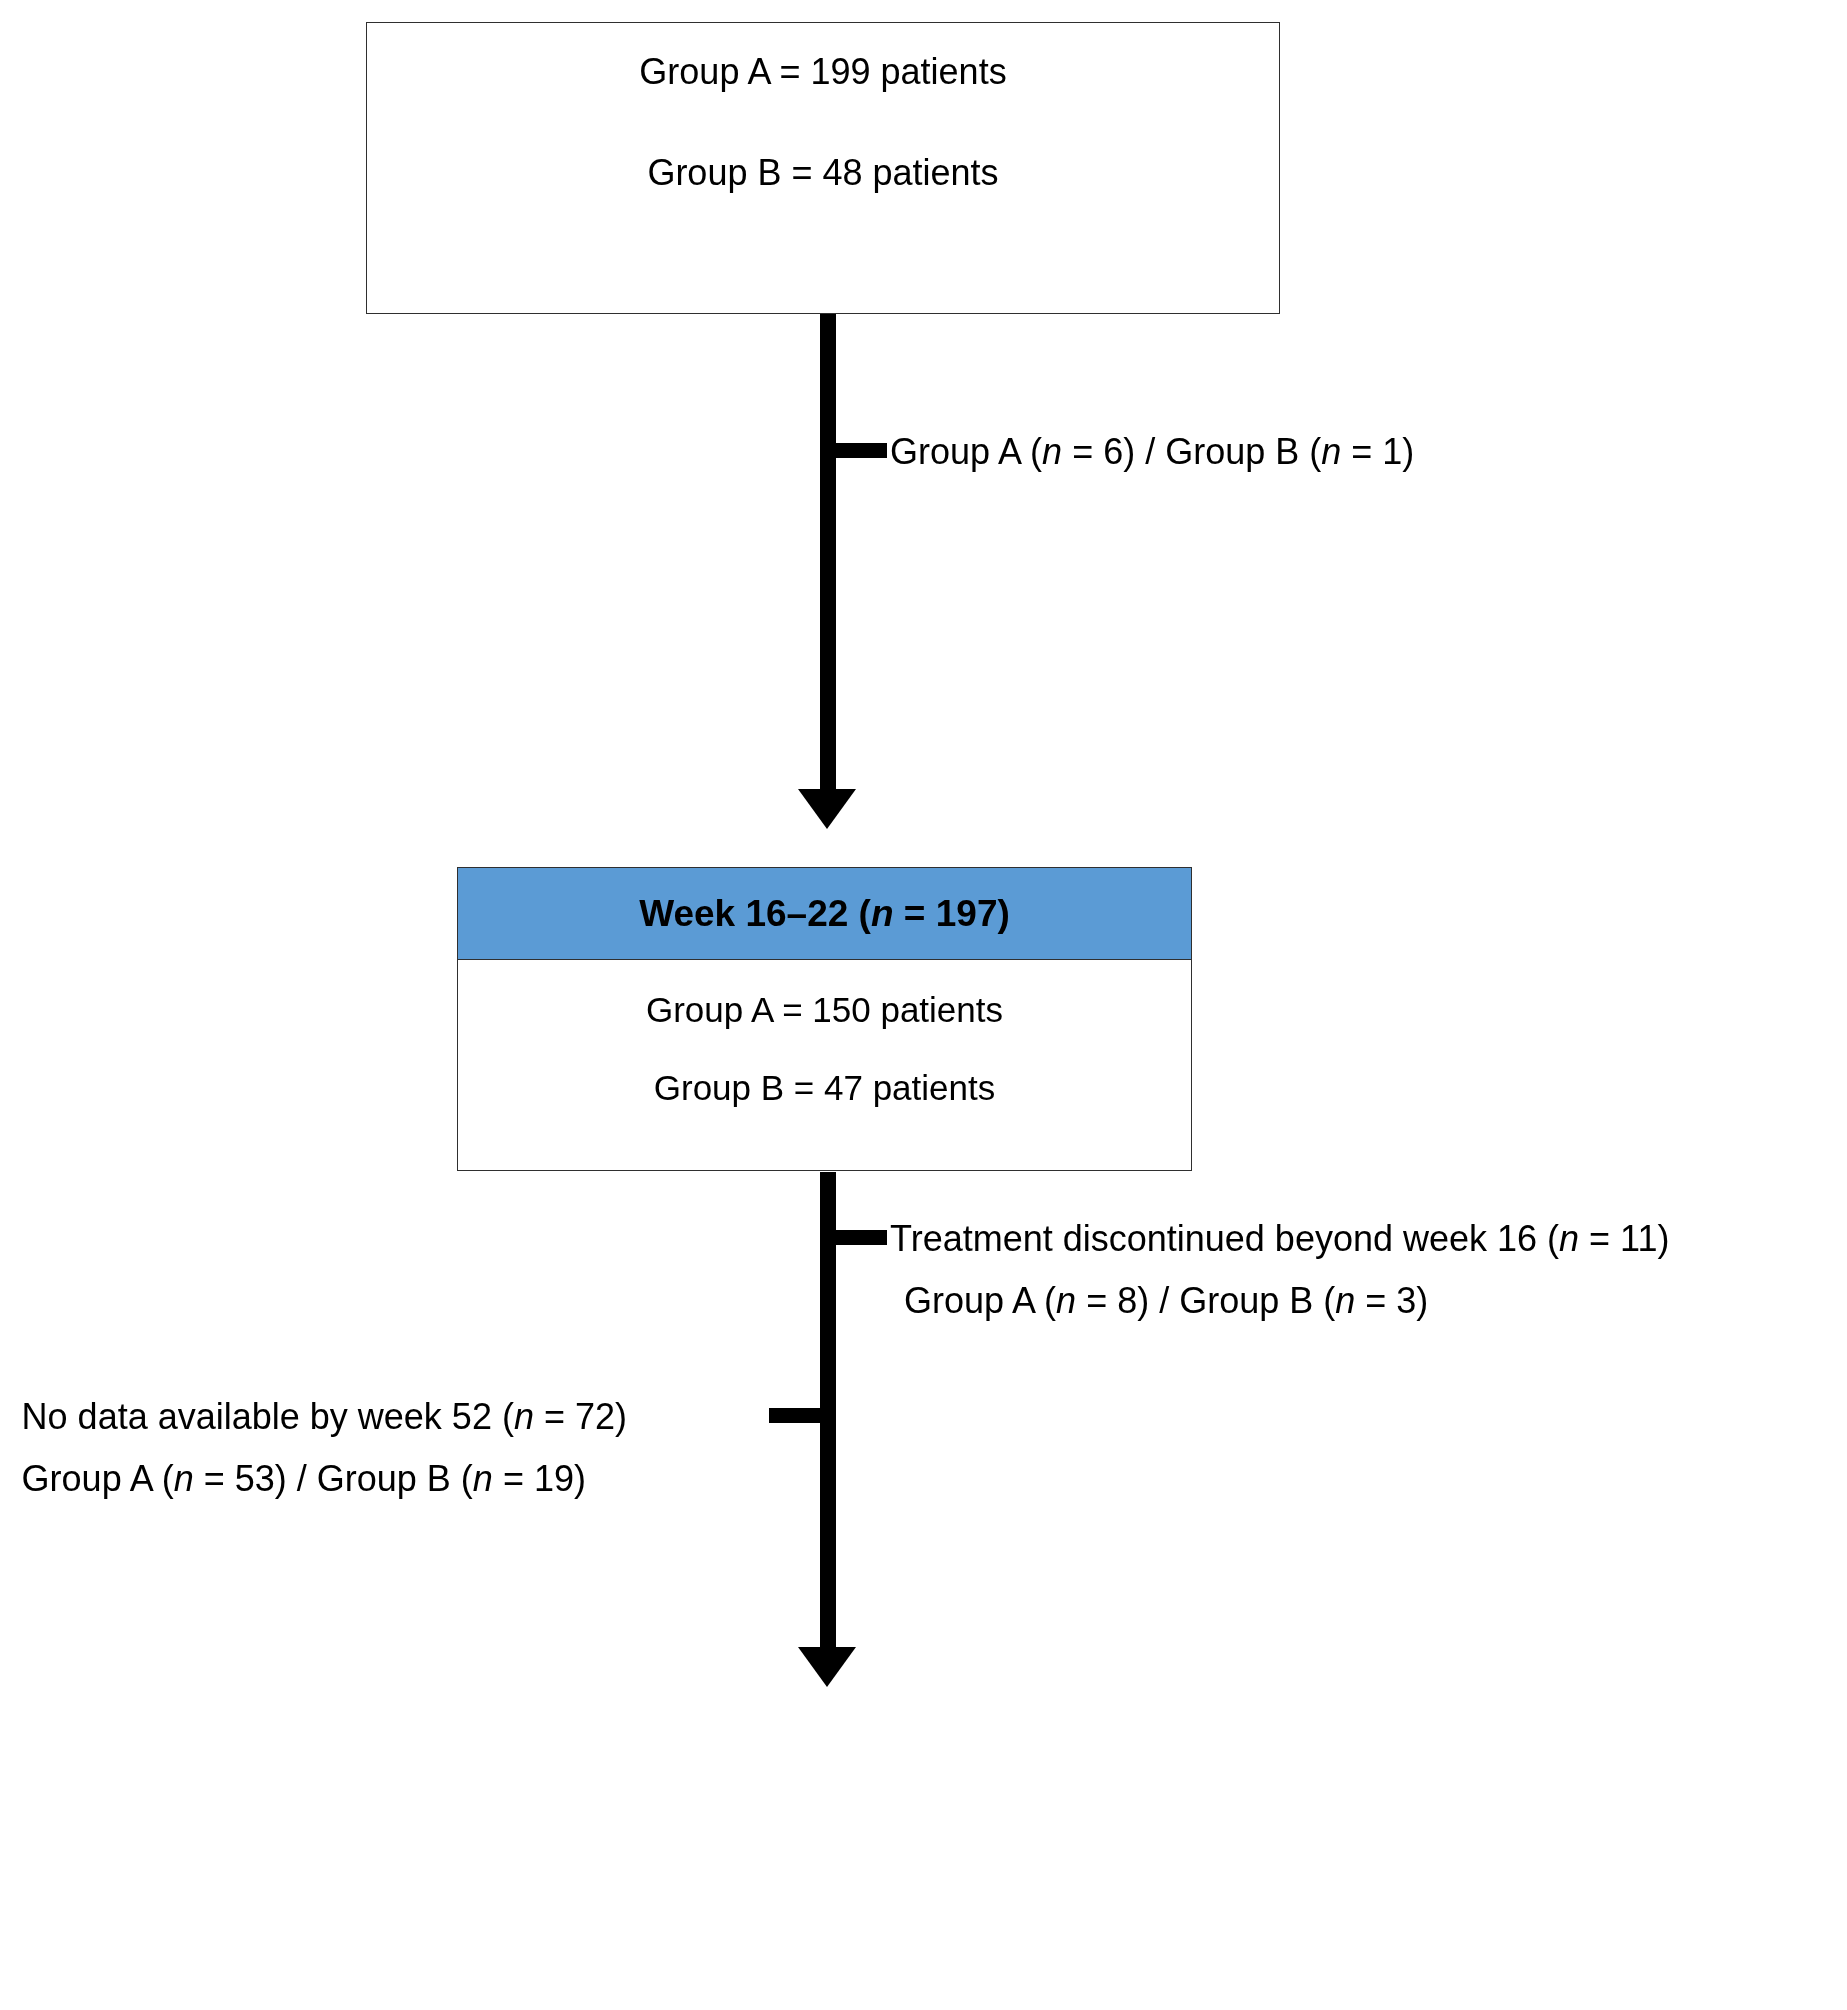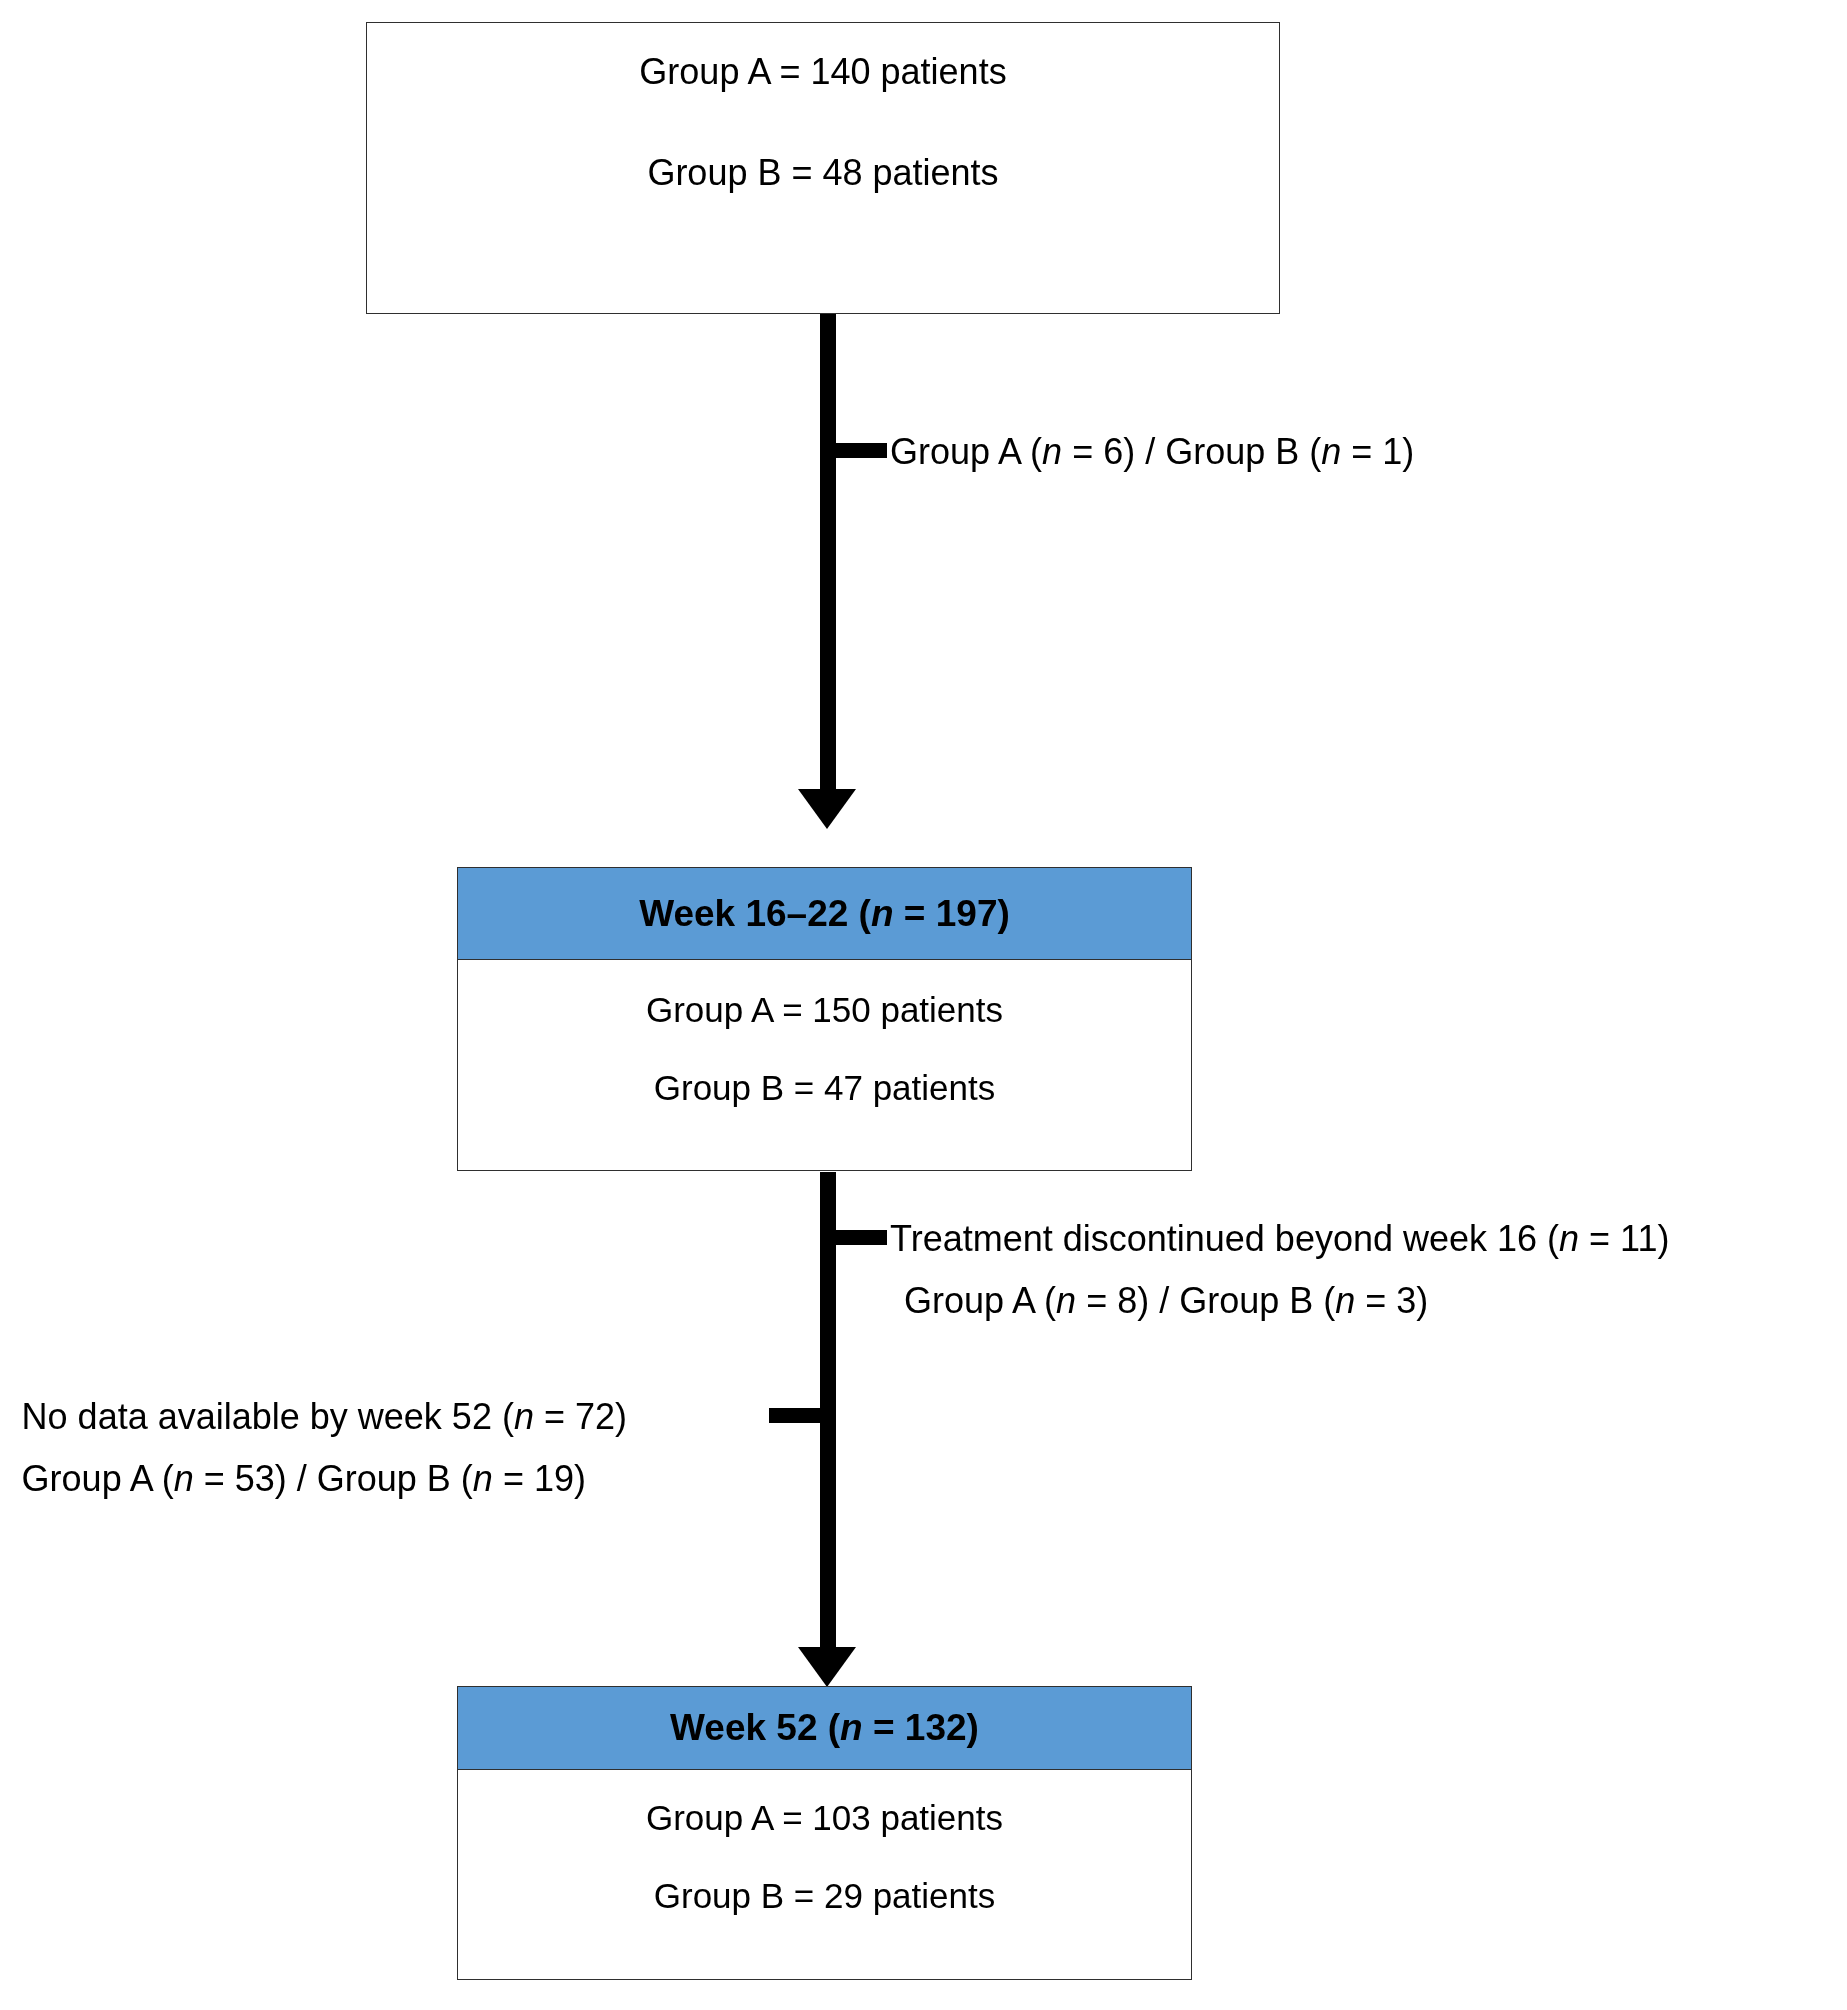--- a/index.html
+++ b/index.html
@@ -86,21 +86,21 @@
 
   .ital { font-style: italic; }
 </style>
 </head>
 <body>
 
 <div id="flowchart">
 
   <div class="node-box" style="left:366px; top:21.6px; width:914px; height:292px;">
     <div class="node-body" style="height:197px; padding-top:3.5px;">
-      <div class="node-line" style="margin-bottom:59px;">Group A = 140 patients</div>
+      <div class="node-line" style="margin-bottom:59px;">Group A = 199 patients</div>
       <div class="node-line">Group B = 48 patients</div>
     </div>
   </div>
 
   <div class="conn-shaft" style="left:820px; top:314px; width:15.6px; height:477px;"></div>
   <div class="conn-tick" style="left:820px; top:443px; width:67px; height:14.7px;"></div>
   <div class="conn-head" style="left:798px; top:789px;"></div>
 
   <div class="annotation right-side" style="left:890px; top:431px; width:917px;">
     <div class="ann-line"><span>Group A (</span><span class="ital">n</span><span> = 6) / Group B (</span><span class="ital">n</span><span> = 1)</span></div>
@@ -124,24 +124,15 @@
   <div class="annotation right-side" style="left:890px; top:1218px; width:960px;">
     <div class="ann-line"><span>Treatment discontinued beyond week 16 (</span><span class="ital">n</span><span> = 11)</span></div>
     <div class="ann-line" style="padding-left:14px;"><span>Group A (</span><span class="ital">n</span><span> = 8) / Group B (</span><span class="ital">n</span><span> = 3)</span></div>
   </div>
 
   <div class="annotation left-side" style="left:21.6px; top:1396px; width:726px;">
     <div class="ann-line"><span>No data available by week 52 (</span><span class="ital">n</span><span> = 72)</span></div>
     <div class="ann-line"><span>Group A (</span><span class="ital">n</span><span> = 53) / Group B (</span><span class="ital">n</span><span> = 19)</span></div>
   </div>
 
-  <div class="node-box" style="left:457px; top:1686px; width:735px; height:294px;">
-    <div class="node-header" style="height:83px; font-size:37px;">
-      <span><span>Week 52 (</span><span class="ital">n</span><span> = 132)</span></span>
-    </div>
-    <div class="node-body" style="height:208px; padding-bottom:35px;">
-      <div class="node-line" style="margin-bottom:38px; font-size:35px;">Group A = 103 patients</div>
-      <div class="node-line" style="font-size:35px;">Group B = 29 patients</div>
-    </div>
-  </div>
 
 </div>
 
 
 </body></html>

